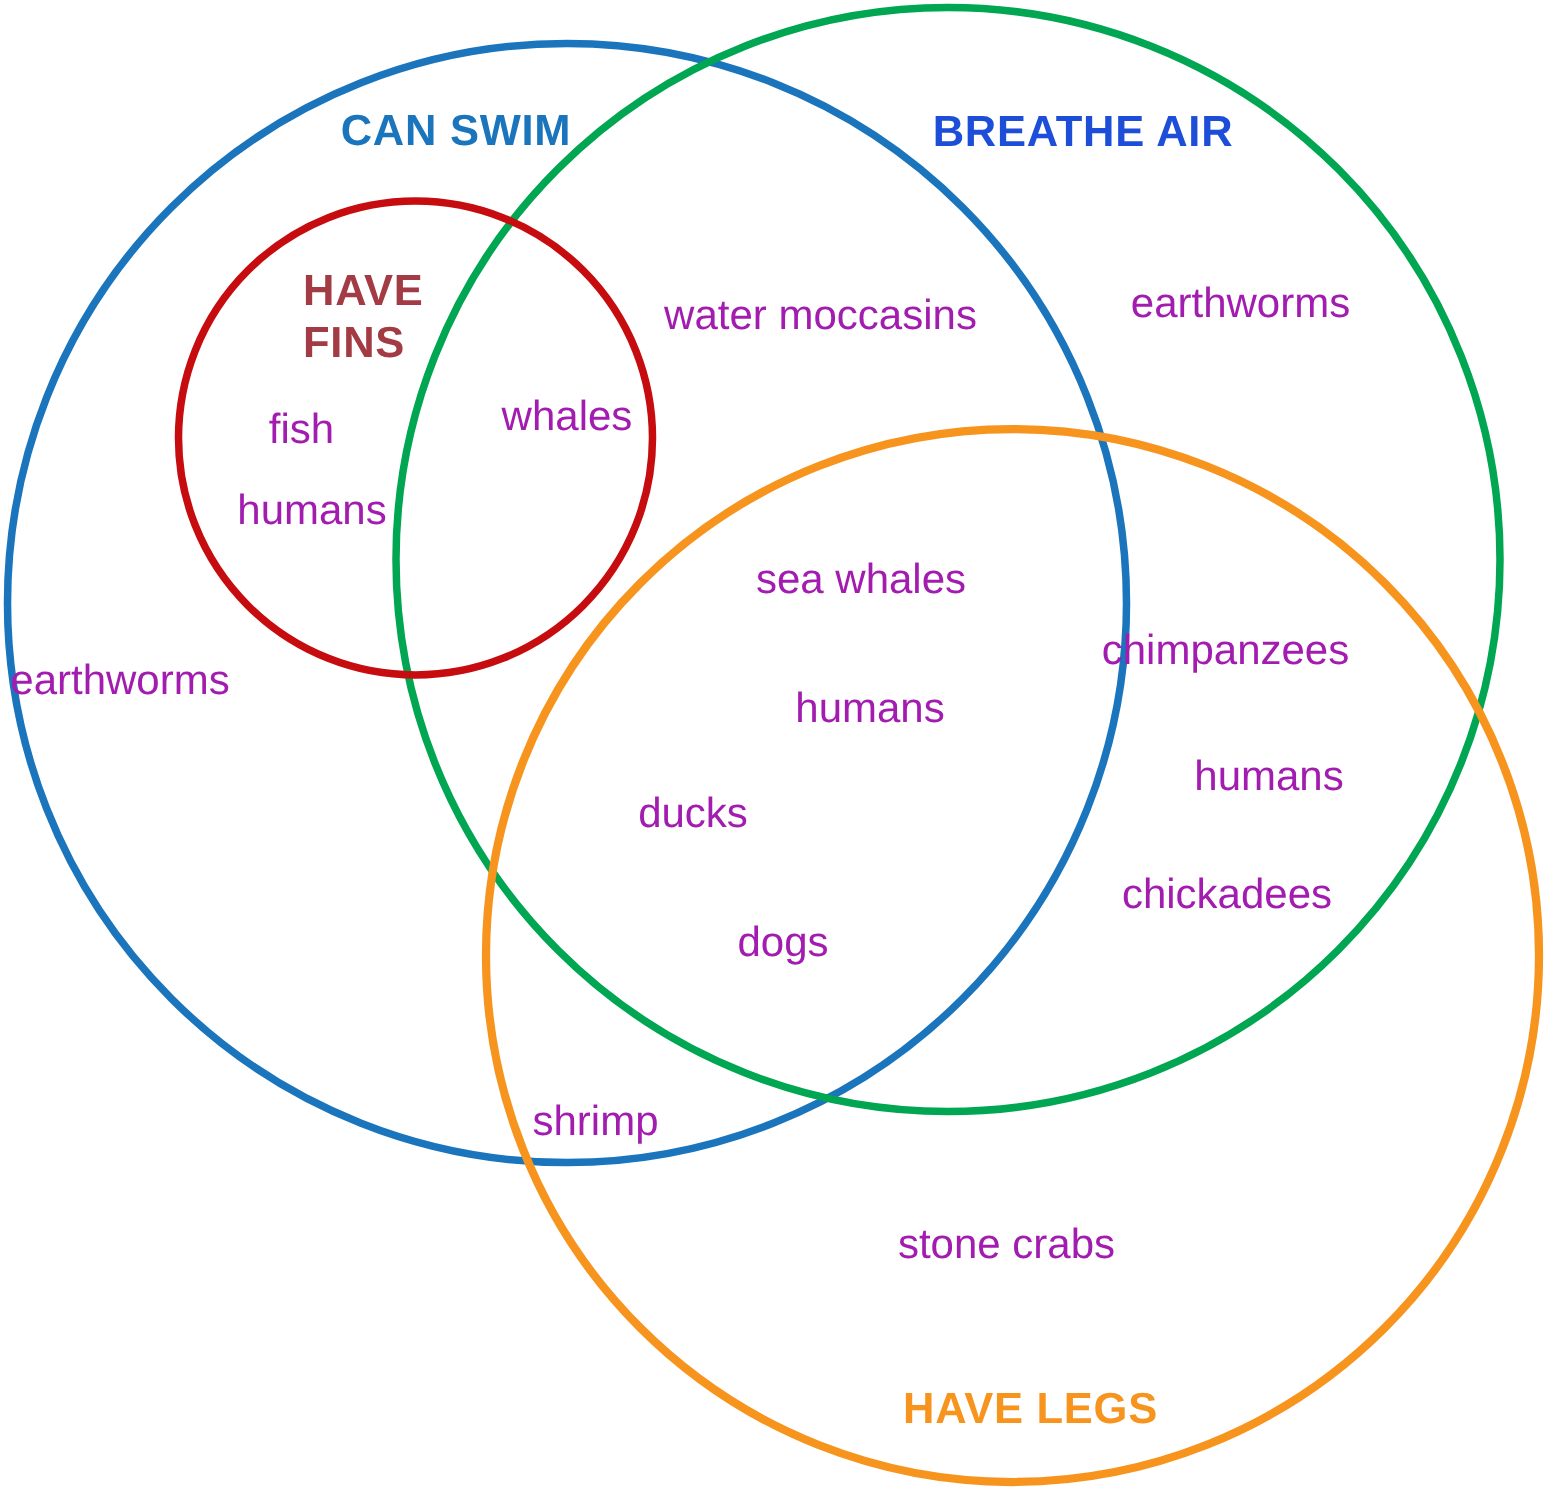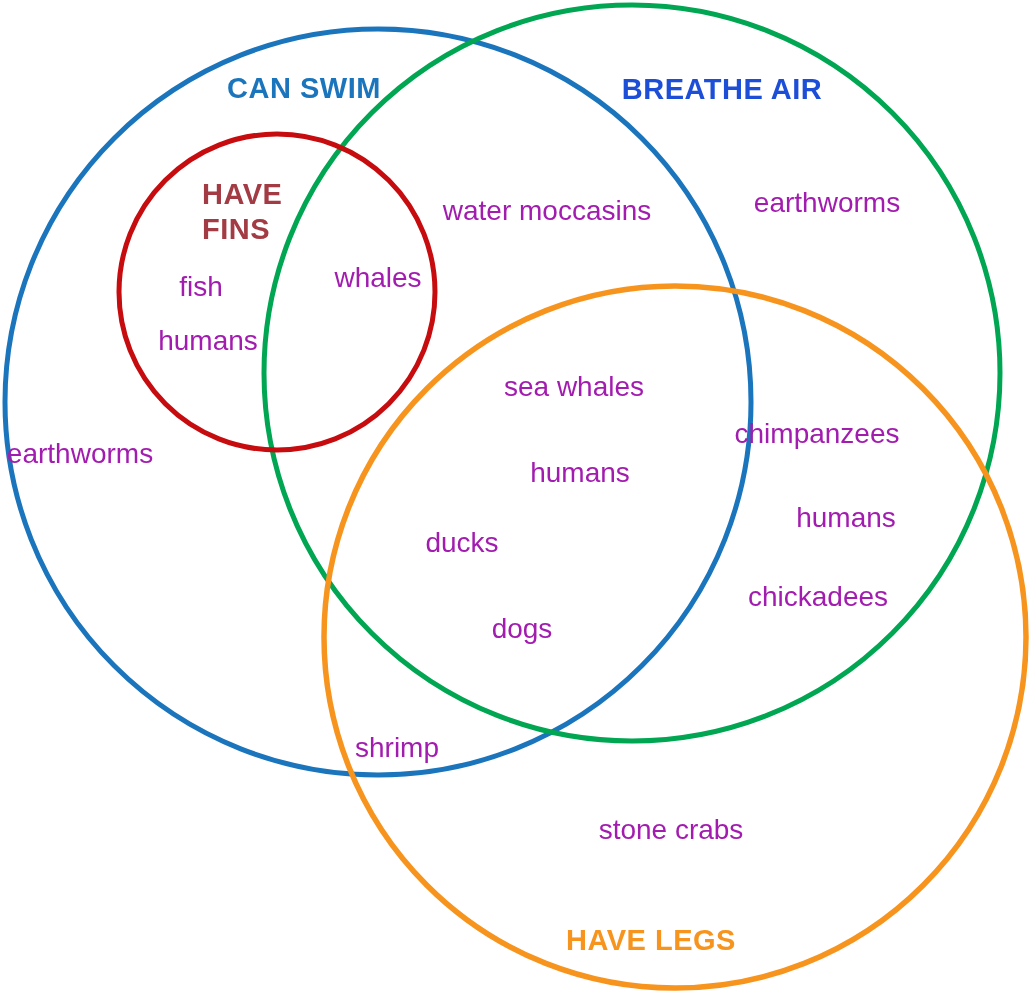--- a/index.html
+++ b/index.html
@@ -52,21 +52,21 @@
     <circle cx="378" cy="402" r="373" fill="none" stroke-width="5" stroke="#1B75BC"></circle>
     <circle cx="632" cy="373" r="368" fill="none" stroke-width="5" stroke="#00A651"></circle>
     <circle cx="675" cy="637" r="351" fill="none" stroke-width="5.5" stroke="#F7941E"></circle>
     <circle cx="277" cy="292" r="158" fill="none" stroke-width="5" stroke="#C60C0E"></circle>
   </svg>
 
   <div class="set-title" style="left: 304px; top: 88px; color: rgb(27, 117, 188);">CAN SWIM</div>
 
   <div class="set-title" style="left: 722px; top: 89px; color: #1d4ed8;">BREATHE AIR</div>
 
-  <div class="set-title" style="left: 651px; top: 940px; color: rgb(247, 148, 30);">HAVE LEGS</div>
+  <div class="set-title" style="left: 687px; top: 940px; color: rgb(247, 148, 30);">HAVE LEGS</div>
 
   <div class="set-title corner" style="left: 202px; top: 177px; color: rgb(163, 59, 68);">HAVE
 FINS</div>
 
   <div class="label" style="left:201px; top:287px;">fish</div>
 
   <div class="label" style="left:208px; top:341px;">humans</div>
 
   <div class="label" style="left:342px; top:278px;margin-left:36px;">whales</div>
 

